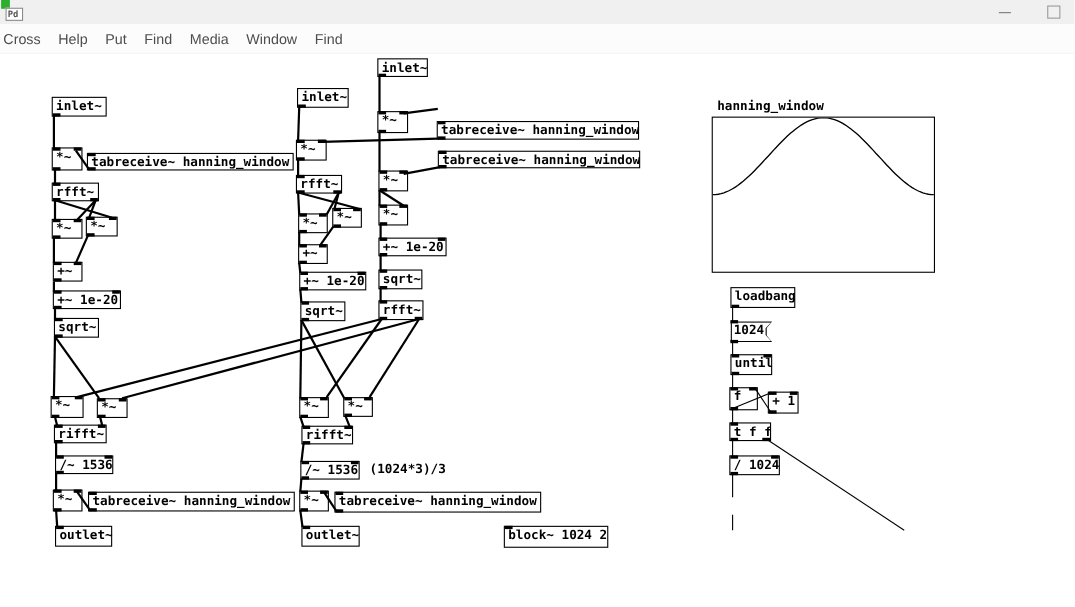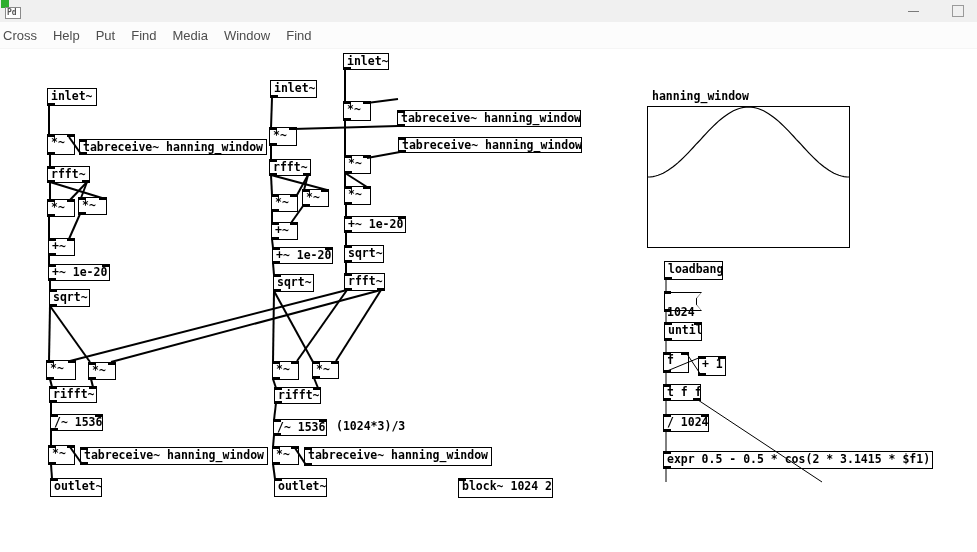--- a/index.html
+++ b/index.html
@@ -34,21 +34,21 @@
   .pd-box{position:absolute;box-sizing:border-box;background:#fff;border:1px solid #000;
           font:bold 11.5px "DejaVu Sans Mono",monospace;color:#000;white-space:nowrap;
           padding:1px 3px 0 3px;z-index:2;line-height:13px;}
   .pd-comment{border:none;background:transparent;padding-top:0;}
   .pd-msgwrap{position:absolute;box-sizing:border-box;z-index:2;
               font:bold 11.5px "DejaVu Sans Mono",monospace;color:#000;white-space:nowrap;}
   .msg-black{position:absolute;inset:0;background:#000;
     clip-path:polygon(0 0,100% 0,calc(100% - 5px) 32%,calc(100% - 5px) 68%,100% 100%,0 100%);}
   .msg-white{position:absolute;inset:1px;background:#fff;
     clip-path:polygon(0 0,100% 0,calc(100% - 5px) 32%,calc(100% - 5px) 68%,100% 100%,0 100%);}
-  .msg-label{position:relative;z-index:1;display:block;padding:14px 3px 0 3px;line-height:13px;}
+  .msg-label{position:relative;z-index:1;display:block;padding:2px 3px 0 3px;line-height:13px;}
   .nub{position:absolute;width:7px;height:3px;background:#000;z-index:3;}
   .nub-in{top:-1px;} .nub-out{bottom:-1px;}
   .cords{position:absolute;inset:0;z-index:4;pointer-events:none;}
   .pd-graph{position:absolute;box-sizing:border-box;border:1px solid #000;background:#fff;z-index:1;}
   .pd-graph svg{display:block;}
 </style>
 </head>
 <body>
 
 <div class="window">
@@ -166,21 +166,20 @@
         <div class="msg-white"></div>
         <span class="msg-label">1024</span>
         <div class="nub nub-in" style="left: 0px;"></div>
         <div class="nub nub-out" style="left: 0px;"></div>
       </div>
       <div class="pd-box" style="left: 664px; top: 322px; width: 38px; height: 19px;">until<div class="nub nub-in" style="left: 0px;"></div><div class="nub nub-in" style="left: 29px;"></div><div class="nub nub-out" style="left: 0px;"></div></div>
       <div class="pd-box" style="left: 663px; top: 352px; width: 26px; height: 21px;">f<div class="nub nub-in" style="left: 0px;"></div><div class="nub nub-in" style="left: 17px;"></div><div class="nub nub-out" style="left: 0px;"></div></div>
       <div class="pd-box" style="left: 698px; top: 356px; width: 28px; height: 20px;">+ 1<div class="nub nub-in" style="left: 0px;"></div><div class="nub nub-in" style="left: 19px;"></div><div class="nub nub-out" style="left: 0px;"></div></div>
       <div class="pd-box" style="left: 663px; top: 384px; width: 38px; height: 17px;">t f f<div class="nub nub-in" style="left: 0px;"></div><div class="nub nub-out" style="left: 0px;"></div><div class="nub nub-out" style="left: 29px;"></div></div>
       <div class="pd-box" style="left: 663px; top: 414px; width: 46px; height: 18px;">/ 1024<div class="nub nub-in" style="left: 0px;"></div><div class="nub nub-in" style="left: 37px;"></div><div class="nub nub-out" style="left: 0px;"></div></div>
-      <div class="pd-box" style="left: 663px; top: 451px; width: 270px; height: 18px;">expr 0.5 - 0.5 * cos(2 * 3.1415 * $f1)<div class="nub nub-in" style="left: 0px;"></div><div class="nub nub-out" style="left: 0px;"></div></div>
       <div class="pd-graph" style="left: 647px; top: 106px; width: 203px; height: 142px;">
         <svg width="201" height="140">
           <polyline points="0.0,70.0 2.5,69.9 5.0,69.6 7.5,69.0 10.1,68.3 12.6,67.3 15.1,66.2 17.6,64.8 20.1,63.3 22.6,61.6 25.1,59.7 27.6,57.7 30.1,55.6 32.7,53.3 35.2,50.9 37.7,48.4 40.2,45.8 42.7,43.2 45.2,40.5 47.7,37.7 50.3,35.0 52.8,32.3 55.3,29.5 57.8,26.8 60.3,24.2 62.8,21.6 65.3,19.1 67.8,16.7 70.3,14.4 72.9,12.3 75.4,10.3 77.9,8.4 80.4,6.7 82.9,5.2 85.4,3.8 87.9,2.7 90.5,1.7 93.0,1.0 95.5,0.4 98.0,0.1 100.5,0.0 103.0,0.1 105.5,0.4 108.0,1.0 110.6,1.7 113.1,2.7 115.6,3.8 118.1,5.2 120.6,6.7 123.1,8.4 125.6,10.3 128.1,12.3 130.7,14.4 133.2,16.7 135.7,19.1 138.2,21.6 140.7,24.2 143.2,26.8 145.7,29.5 148.2,32.3 150.8,35.0 153.3,37.7 155.8,40.5 158.3,43.2 160.8,45.8 163.3,48.4 165.8,50.9 168.3,53.3 170.8,55.6 173.4,57.7 175.9,59.7 178.4,61.6 180.9,63.3 183.4,64.8 185.9,66.2 188.4,67.3 190.9,68.3 193.5,69.0 196.0,69.6 198.5,69.9 201.0,70.0" fill="none" stroke="#000" stroke-width="1.2"></polyline>
         </svg>
       </div>
     </div>
 
   <div class="titlebar">
     <div class="app-icon">
       <div class="dot"></div>

